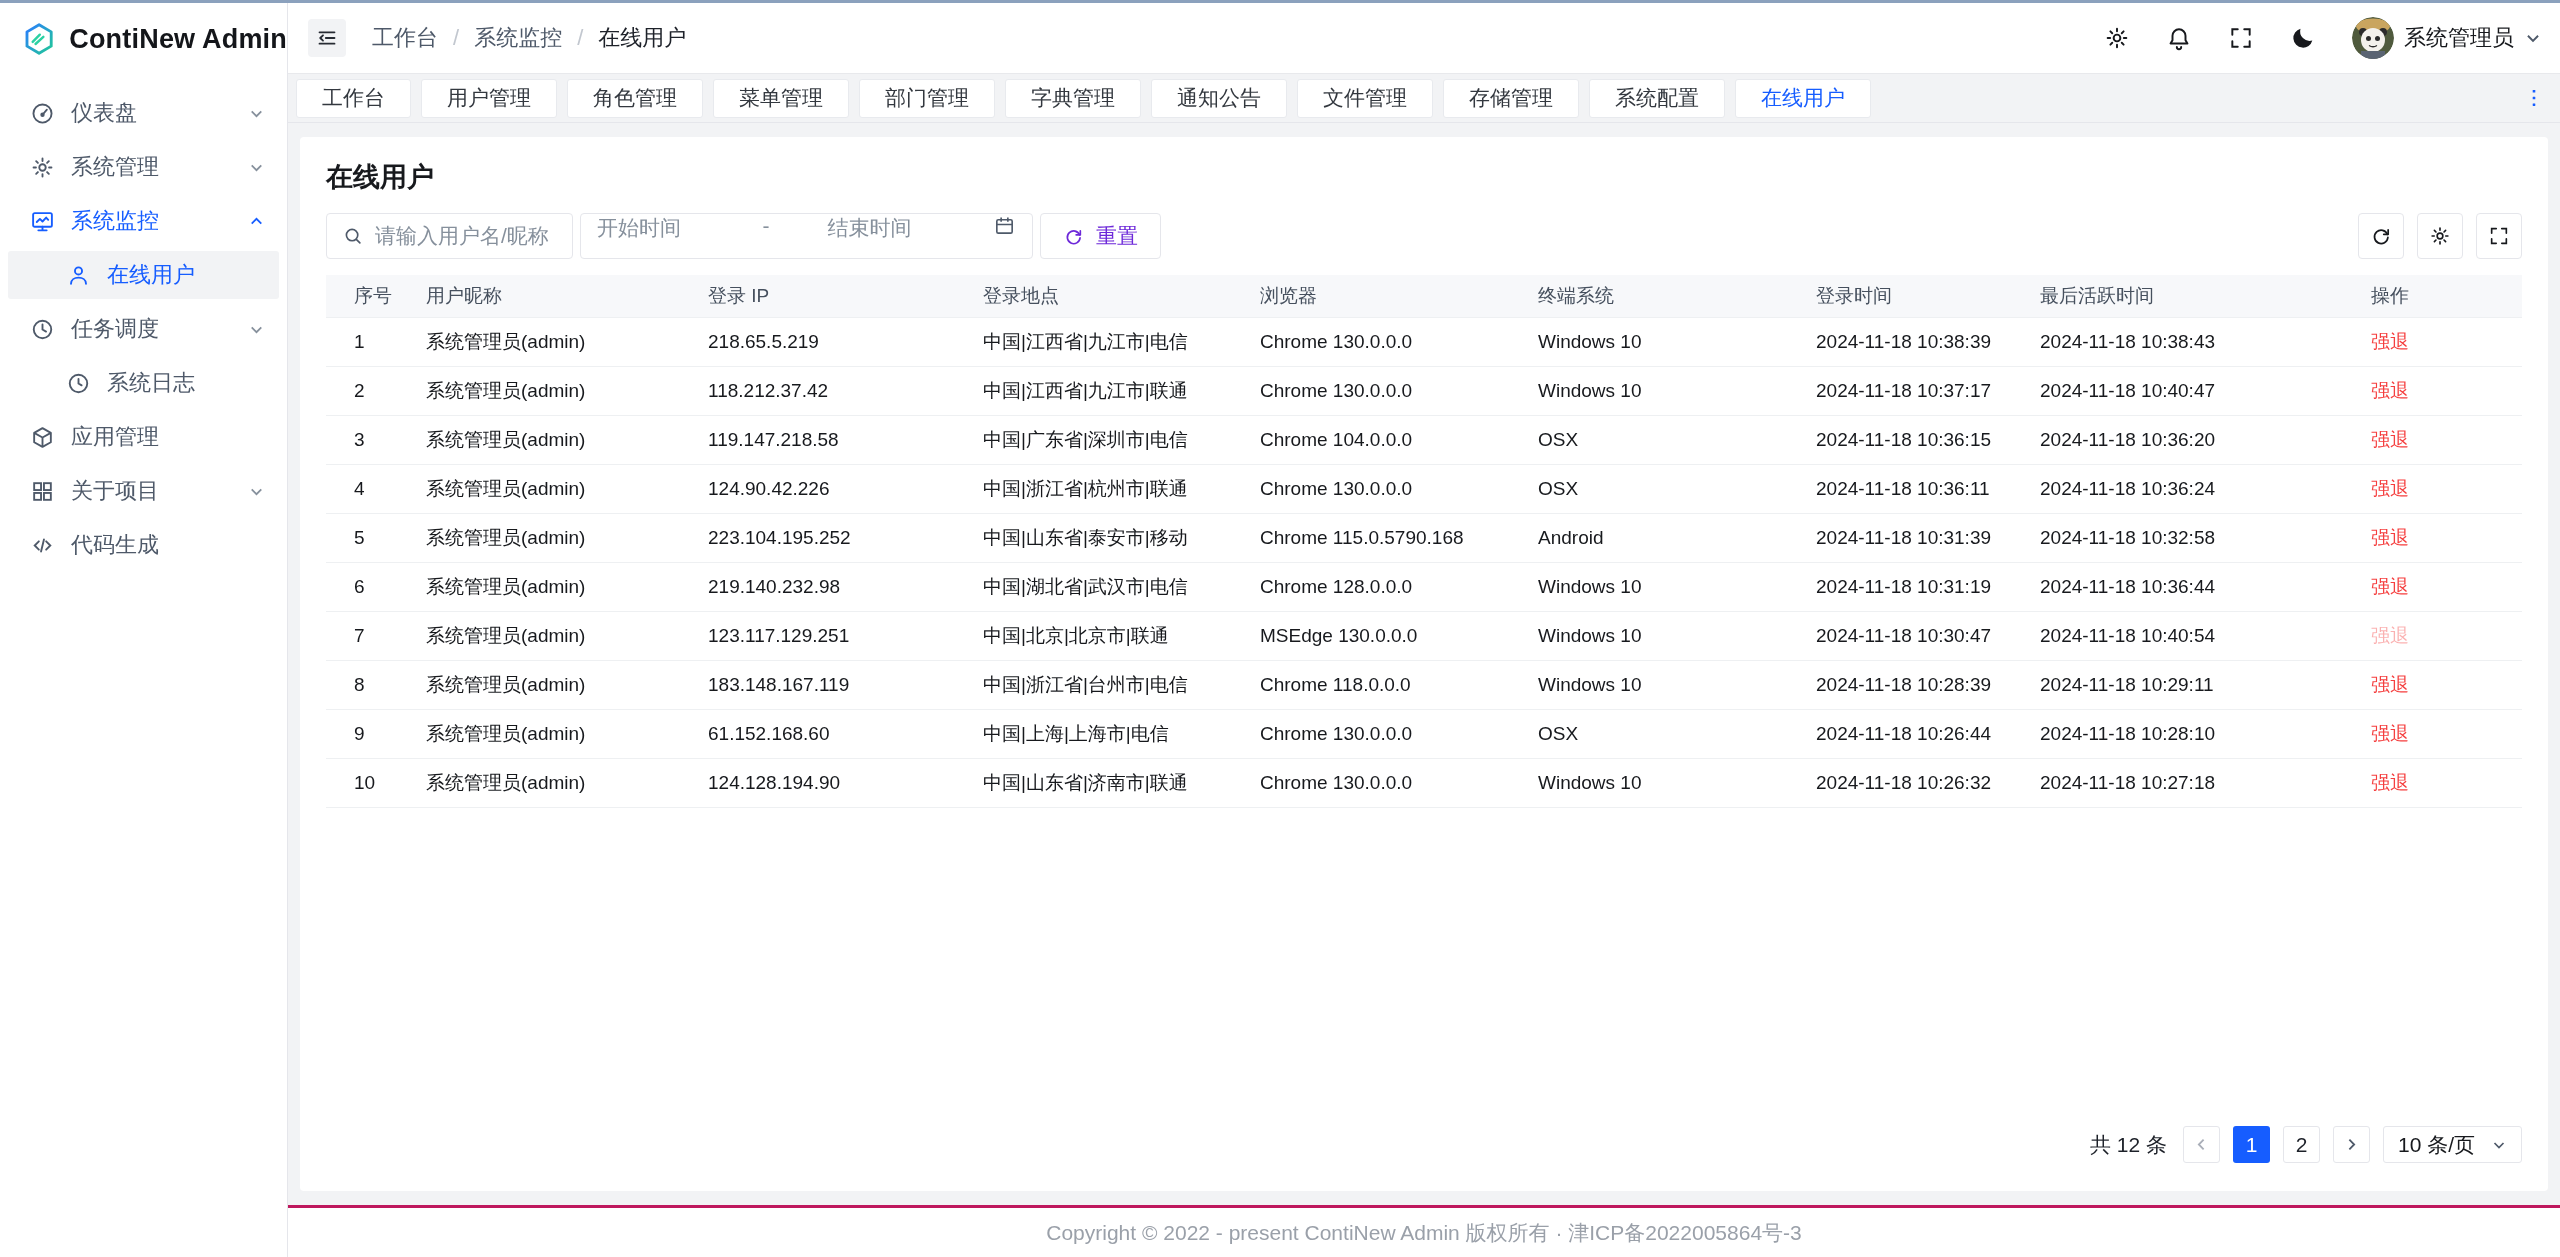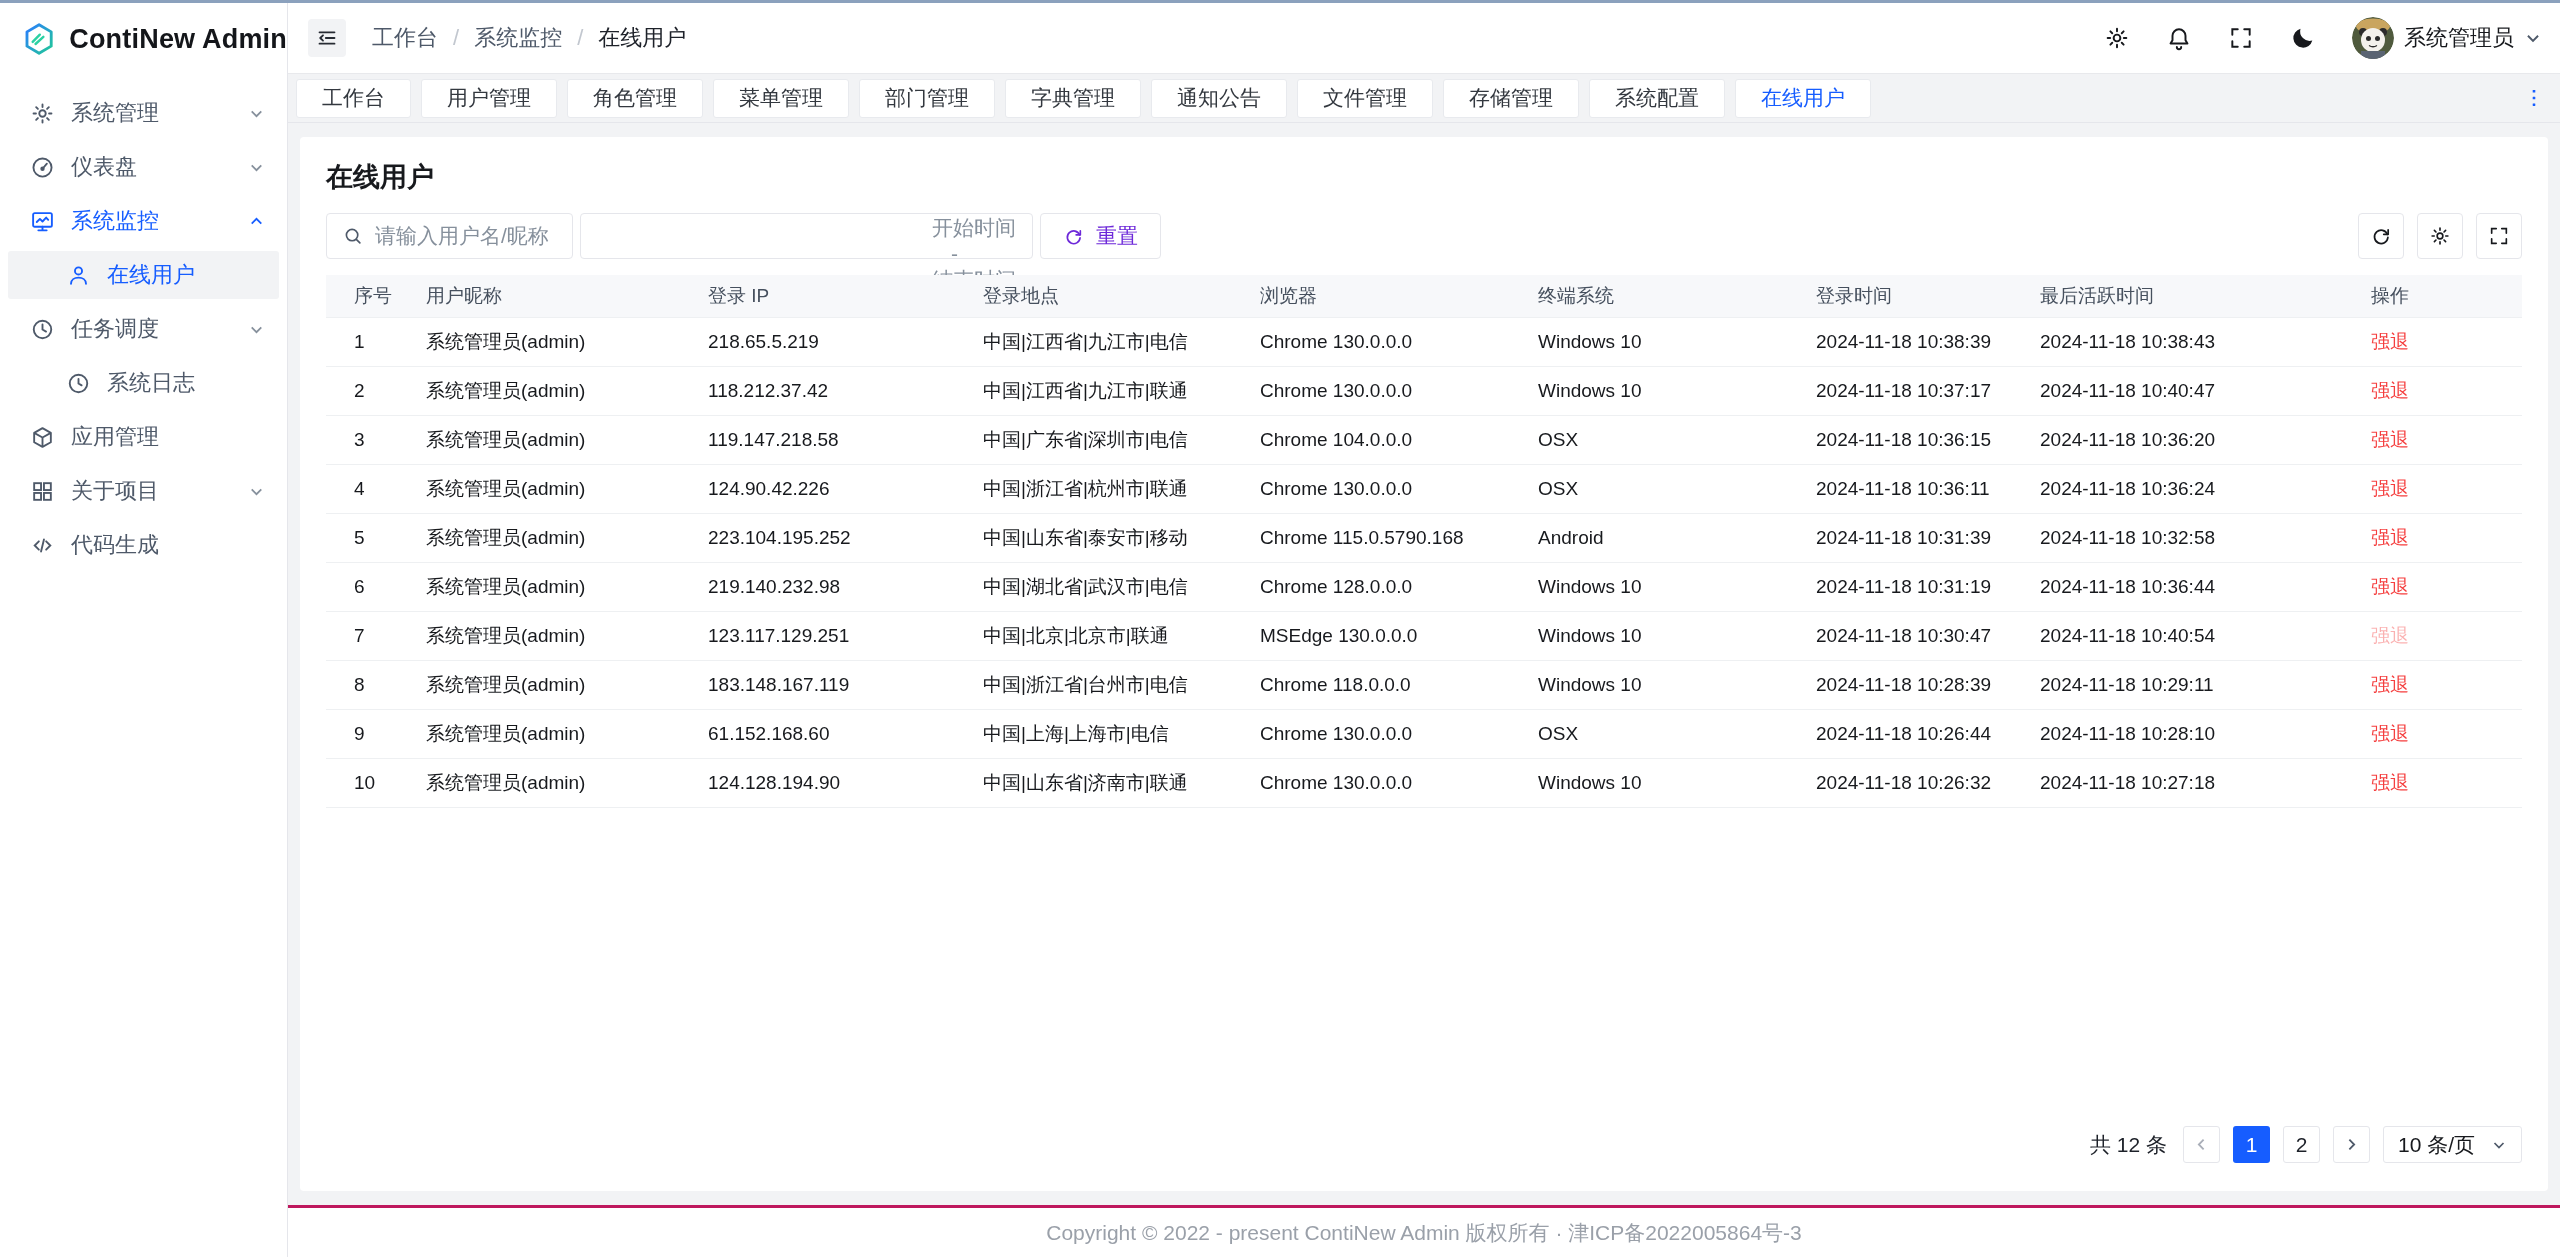--- a/index.html
+++ b/index.html
@@ -54,21 +54,21 @@
   .card { background:#fff; border-radius:4px; height:100%; padding:0 26px; display:flex; flex-direction:column; }
   .card-title { padding-top:22px; font-size:27px; font-weight:700; color:#17191d; margin-bottom:18px; }
 
   .filter-row { display:flex; align-items:center; gap:7px; margin-bottom:8px; flex:none; }
   .search-box { width:247px; height:46px; border:1px solid #e5e6eb; border-radius:4px;
     display:flex; align-items:center; gap:11px; padding:0 15px; background:#fff; }
   .search-box svg { width:22px; height:22px; color:#4e5969; flex:none; }
   .search-box input { border:none; outline:none; width:100%; font-size:21px; color:#1d2129; font-family:inherit; background:transparent; }
   .search-box input::placeholder { color:#86909c; }
   .date-range { width:453px; height:46px; border:1px solid #e5e6eb; border-radius:4px;
-    display:flex; align-items:flex-end; padding:0 16px; font-size:21px; color:#86909c; background:#fff; cursor:pointer;flex-direction:column; }
+    display:flex; align-items:flex-start; padding:0 16px; font-size:21px; color:#86909c; background:#fff; cursor:pointer; }
   .date-range .d-start { flex:1; }
   .date-range .d-sep { flex:none; margin-right:58px; color:#86909c; }
   .date-range .d-end { flex:1; }
   .date-range svg { width:23px; height:23px; color:#4e5969; flex:none; }
   .reset-btn { height:46px; border:1px solid #e5e6eb; background:#fff; border-radius:4px;
     display:flex; align-items:center; gap:12px; padding:0 22px; font-size:21px; color:#6d28d9; cursor:pointer; }
   .reset-btn svg { width:21px; height:21px; }
   .toolbar-right { margin-left:auto; display:flex; gap:13px; }
   .icon-btn { width:46px; height:46px; border:1px solid #e5e6eb; border-radius:4px; background:#fff;
     display:grid; place-items:center; color:#17191d; cursor:pointer; }
@@ -118,37 +118,37 @@
           </linearGradient>
             </defs>
           <path d="M24 4 L41 14 V34 L24 44 L7 34 V14 Z" fill="none" stroke="url(#lg)" stroke-width="4" stroke-linejoin="round"></path>
           <path d="M15 28 L25 18 M19 31 L30 21" stroke="#2ad1a3" stroke-width="3.4" stroke-linecap="round"></path>
         </svg>
         <span class="logo-text">ContiNew Admin</span>
       </div>
 
       <nav class="menu">
         <div class="menu-item">
-          <svg class="mi-icon" viewBox="0 0 24 24" fill="none" stroke="currentColor" stroke-width="1.8" stroke-linecap="round">
-            <circle cx="12" cy="12" r="3.1"></circle>
-            <path d="M12 3.4v2.3M12 18.3v2.3M3.4 12h2.3M18.3 12h2.3M5.9 5.9l1.7 1.7M16.4 16.4l1.7 1.7M18.1 5.9l-1.7 1.7M7.6 16.4l-1.7 1.7"></path>
-          </svg>
-          <span class="mi-label">系统管理</span>
-          <svg class="mi-arrow" viewBox="0 0 16 16" fill="none" stroke="currentColor" stroke-width="1.7">
-              <path d="M3.5 6l4.5 4.5L12.5 6"></path>
-            </svg>
-        </div>
-
-        <div class="menu-item">
           <svg class="mi-icon" viewBox="0 0 24 24" fill="none" stroke="currentColor" stroke-width="1.8">
             <circle cx="12" cy="12" r="8.7"></circle>
               <path d="M12 13.2 L16.2 8.3" stroke-linecap="round"></path>
               <circle cx="12" cy="13.2" r="1.2" fill="currentColor"></circle>
           </svg>
           <span class="mi-label">仪表盘</span>
+          <svg class="mi-arrow" viewBox="0 0 16 16" fill="none" stroke="currentColor" stroke-width="1.7">
+              <path d="M3.5 6l4.5 4.5L12.5 6"></path>
+            </svg>
+        </div>
+
+        <div class="menu-item">
+          <svg class="mi-icon" viewBox="0 0 24 24" fill="none" stroke="currentColor" stroke-width="1.8" stroke-linecap="round">
+            <circle cx="12" cy="12" r="3.1"></circle>
+            <path d="M12 3.4v2.3M12 18.3v2.3M3.4 12h2.3M18.3 12h2.3M5.9 5.9l1.7 1.7M16.4 16.4l1.7 1.7M18.1 5.9l-1.7 1.7M7.6 16.4l-1.7 1.7"></path>
+          </svg>
+          <span class="mi-label">系统管理</span>
           <svg class="mi-arrow" viewBox="0 0 16 16" fill="none" stroke="currentColor" stroke-width="1.7">
               <path d="M3.5 6l4.5 4.5L12.5 6"></path>
             </svg>
         </div>
 
         <div class="menu-item blue">
           <svg class="mi-icon" viewBox="0 0 24 24" fill="none" stroke="currentColor" stroke-width="1.8" stroke-linejoin="round">
             <rect x="3" y="4" width="18" height="13" rx="1.5"></rect>
             <path d="M6.5 12.5l3-3 2.5 2.5 3.5-3.8 2 2.2" stroke-linecap="round"></path>
             <path d="M12 17v3.2M8 20.5h8" stroke-linecap="round"></path>

